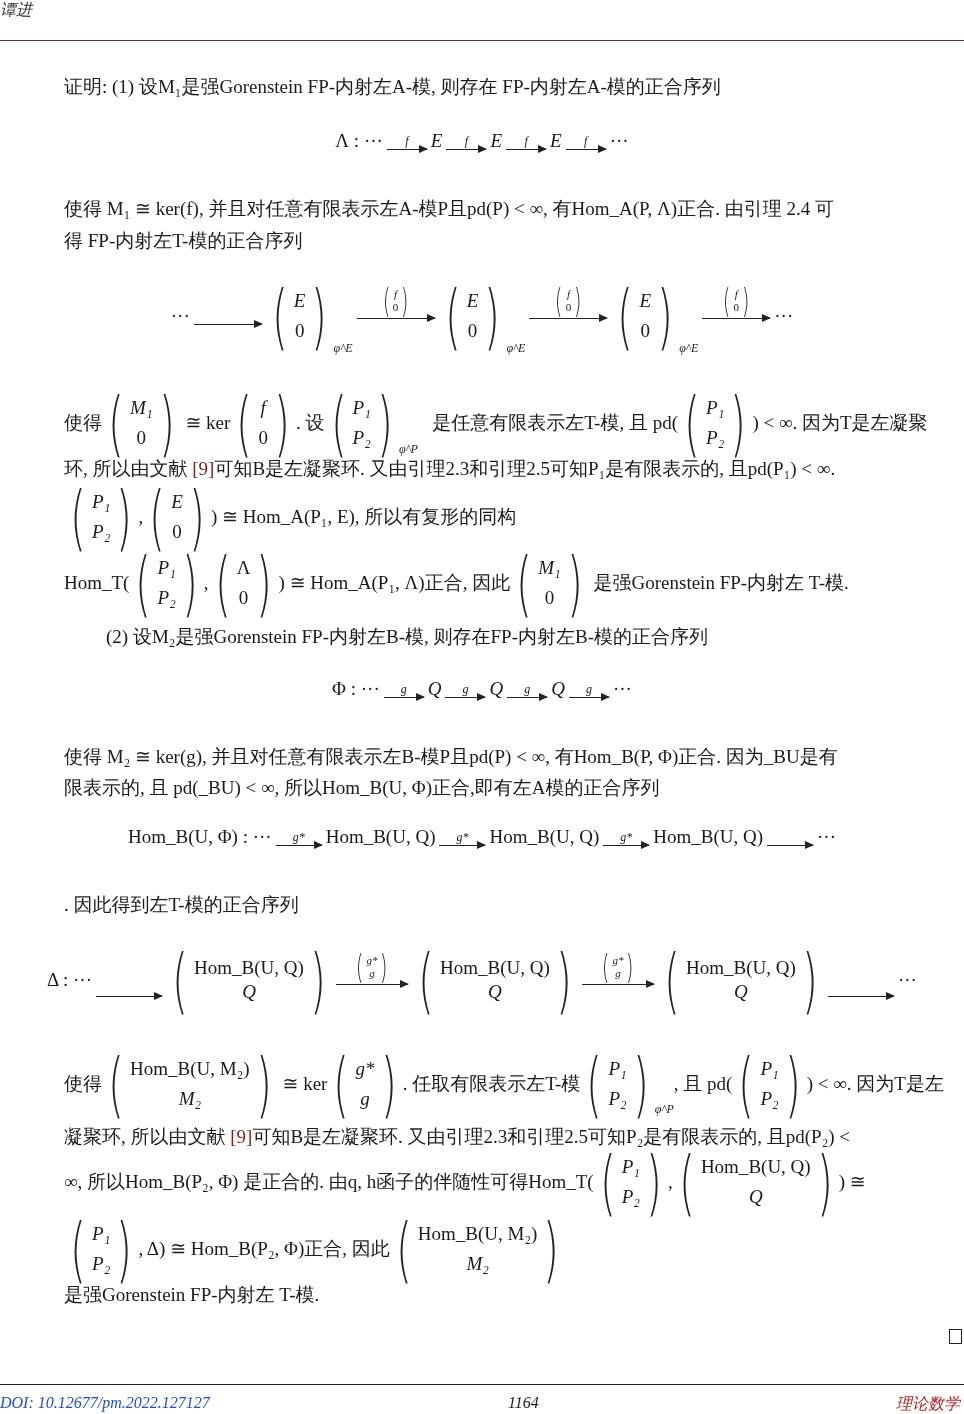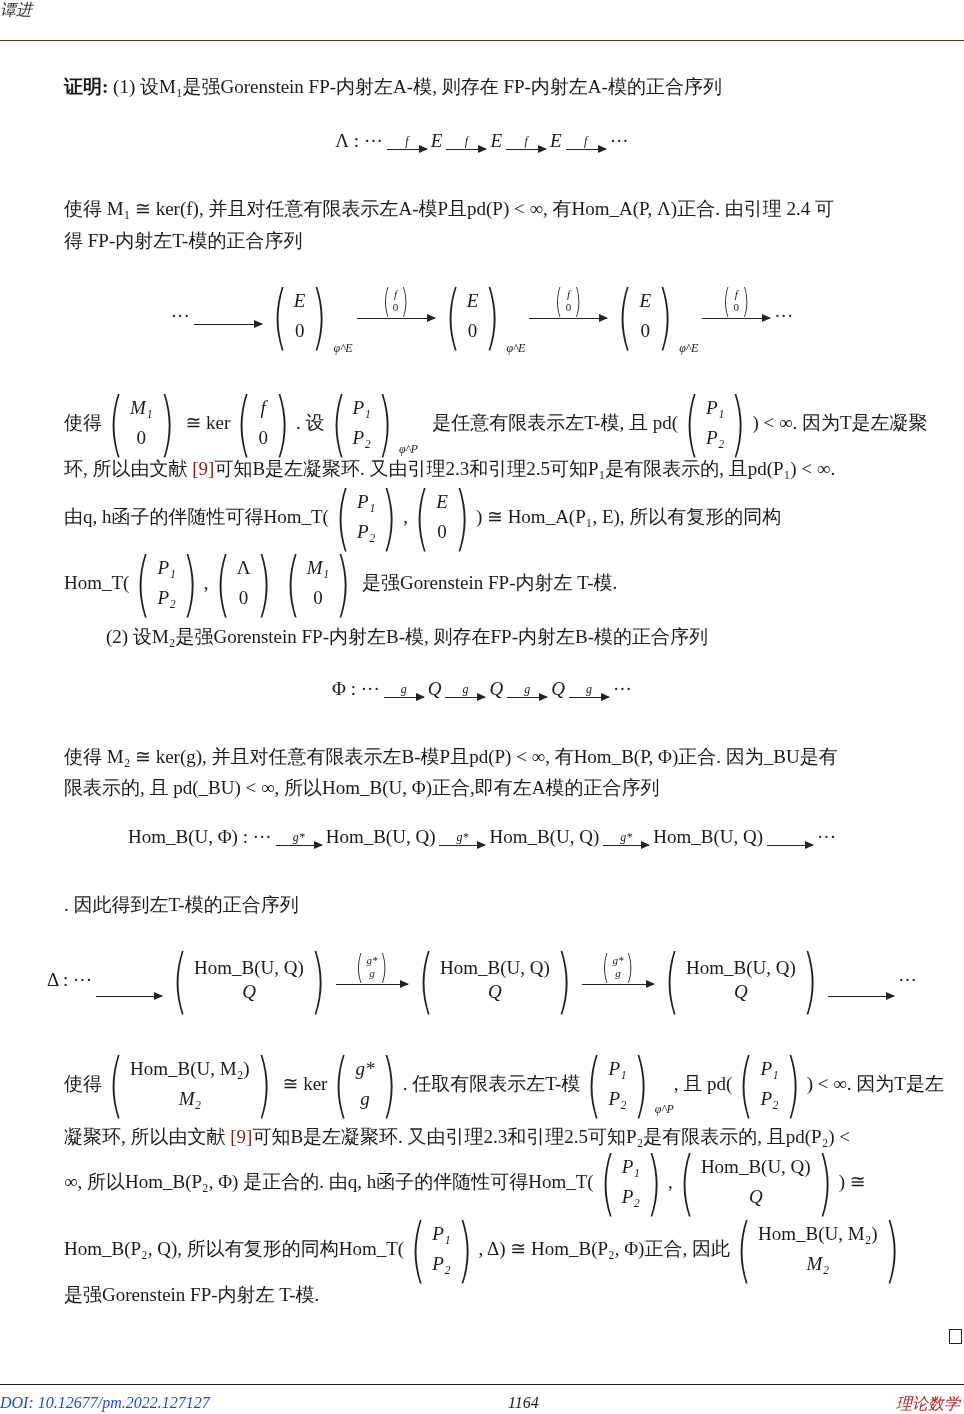--- a/index.html
+++ b/index.html
@@ -6,21 +6,21 @@
   body {
     width:964px; height:1414px; position:relative; overflow:hidden;
     font-family:"Liberation Serif","DejaVu Serif",serif; color:#1a1a1a;
   }
   .abs { position:absolute;font-style:italic; }
   .running-head { left:0; top:0; font-size:16px; color:#333; }
   .rule-top { left:0; top:40px; width:964px; height:1px; background:#6b2a2a; }
   .rule-bottom { left:0; top:1384px; width:964px; height:1px; background:#222; }
   .line { position:absolute; left:64px; font-size:19px; white-space:nowrap; line-height:26px; }
   .i { font-style:italic; }
-  .b { font-weight:bold; }
+  .b { font-weight:normal; }
   .cite { color:#8b1a1a; }
   .doi { left:0; top:1394px; font-size:16px; color:#1d4ed8; }
   .pageno { left:466px; top:1394px; font-size:16px;margin-left:42px; }
   .journal { right:4px; top:1394px; font-size:16px; color:#b91c1c; }
   .qed { right:2px; top:1329px; width:13px; height:15px; border:1.3px solid #222; box-sizing:border-box; }
 
   
   .vec { display:inline-flex; align-items:center; vertical-align:middle; }
   .vec .par { font-size:72px; font-weight:100; transform:scaleX(0.55); line-height:1; color:#222; font-family:"DejaVu Sans",sans-serif; }
   .vec .col { display:flex; flex-direction:column; align-items:center; line-height:30px; font-size:19px; }
@@ -181,21 +181,20 @@
       <span class="par">)</span>
     </span>
   <span>) &lt; ∞. 因为T是左凝聚</span>
 </div>
 
 <div class="line" style="top:456px">
   <span>环, 所以由文献 </span><span class="cite">[9]</span><span>可知B是左凝聚环. 又由引理2.3和引理2.5可知P₁是有限表示的, 且pd(P₁) &lt; ∞.</span>
 </div>
 
 <div class="line" style="top:484px; display:flex; align-items:center; height:66px">
-  <span>由q, h函子的伴随性可得Hom_T(</span>
   <span class="vec">
       <span class="par">(</span>
       <span class="col">
         <span class="i">P₁</span>
         <span class="i">P₂</span>
       </span>
       <span class="par">)</span>
     </span>,
   <span class="vec">
       <span class="par">(</span>
@@ -219,20 +218,21 @@
       <span class="par">)</span>
     </span>,
   <span class="vec">
       <span class="par">(</span>
       <span class="col">
         <span>Λ</span>
         <span>0</span>
       </span>
       <span class="par">)</span>
     </span>
+  <span>) ≅ Hom_A(P₁, Λ)正合, 因此</span>
   <span class="vec">
       <span class="par">(</span>
       <span class="col">
         <span class="i">M₁</span>
         <span>0</span>
       </span>
       <span class="par">)</span>
     </span>
   &nbsp;<span>是强Gorenstein FP-内射左 T-模.</span>
 </div>
@@ -411,21 +411,20 @@
       <span class="col">
         <span>Hom_B(U, Q)</span>
         <span class="i">Q</span>
       </span>
       <span class="par">)</span>
     </span>
   <span>) ≅</span>
 </div>
 
 <div class="line" style="top:1216px; display:flex; align-items:center; height:66px">
-  <span>Hom_B(P₂, Q), 所以有复形的同构Hom_T(</span>
   <span class="vec">
       <span class="par">(</span>
       <span class="col">
         <span class="i">P₁</span>
         <span class="i">P₂</span>
       </span>
       <span class="par">)</span>
     </span>
   <span>, Δ) ≅ Hom_B(P₂, Φ)正合, 因此</span>
   <span class="vec">

